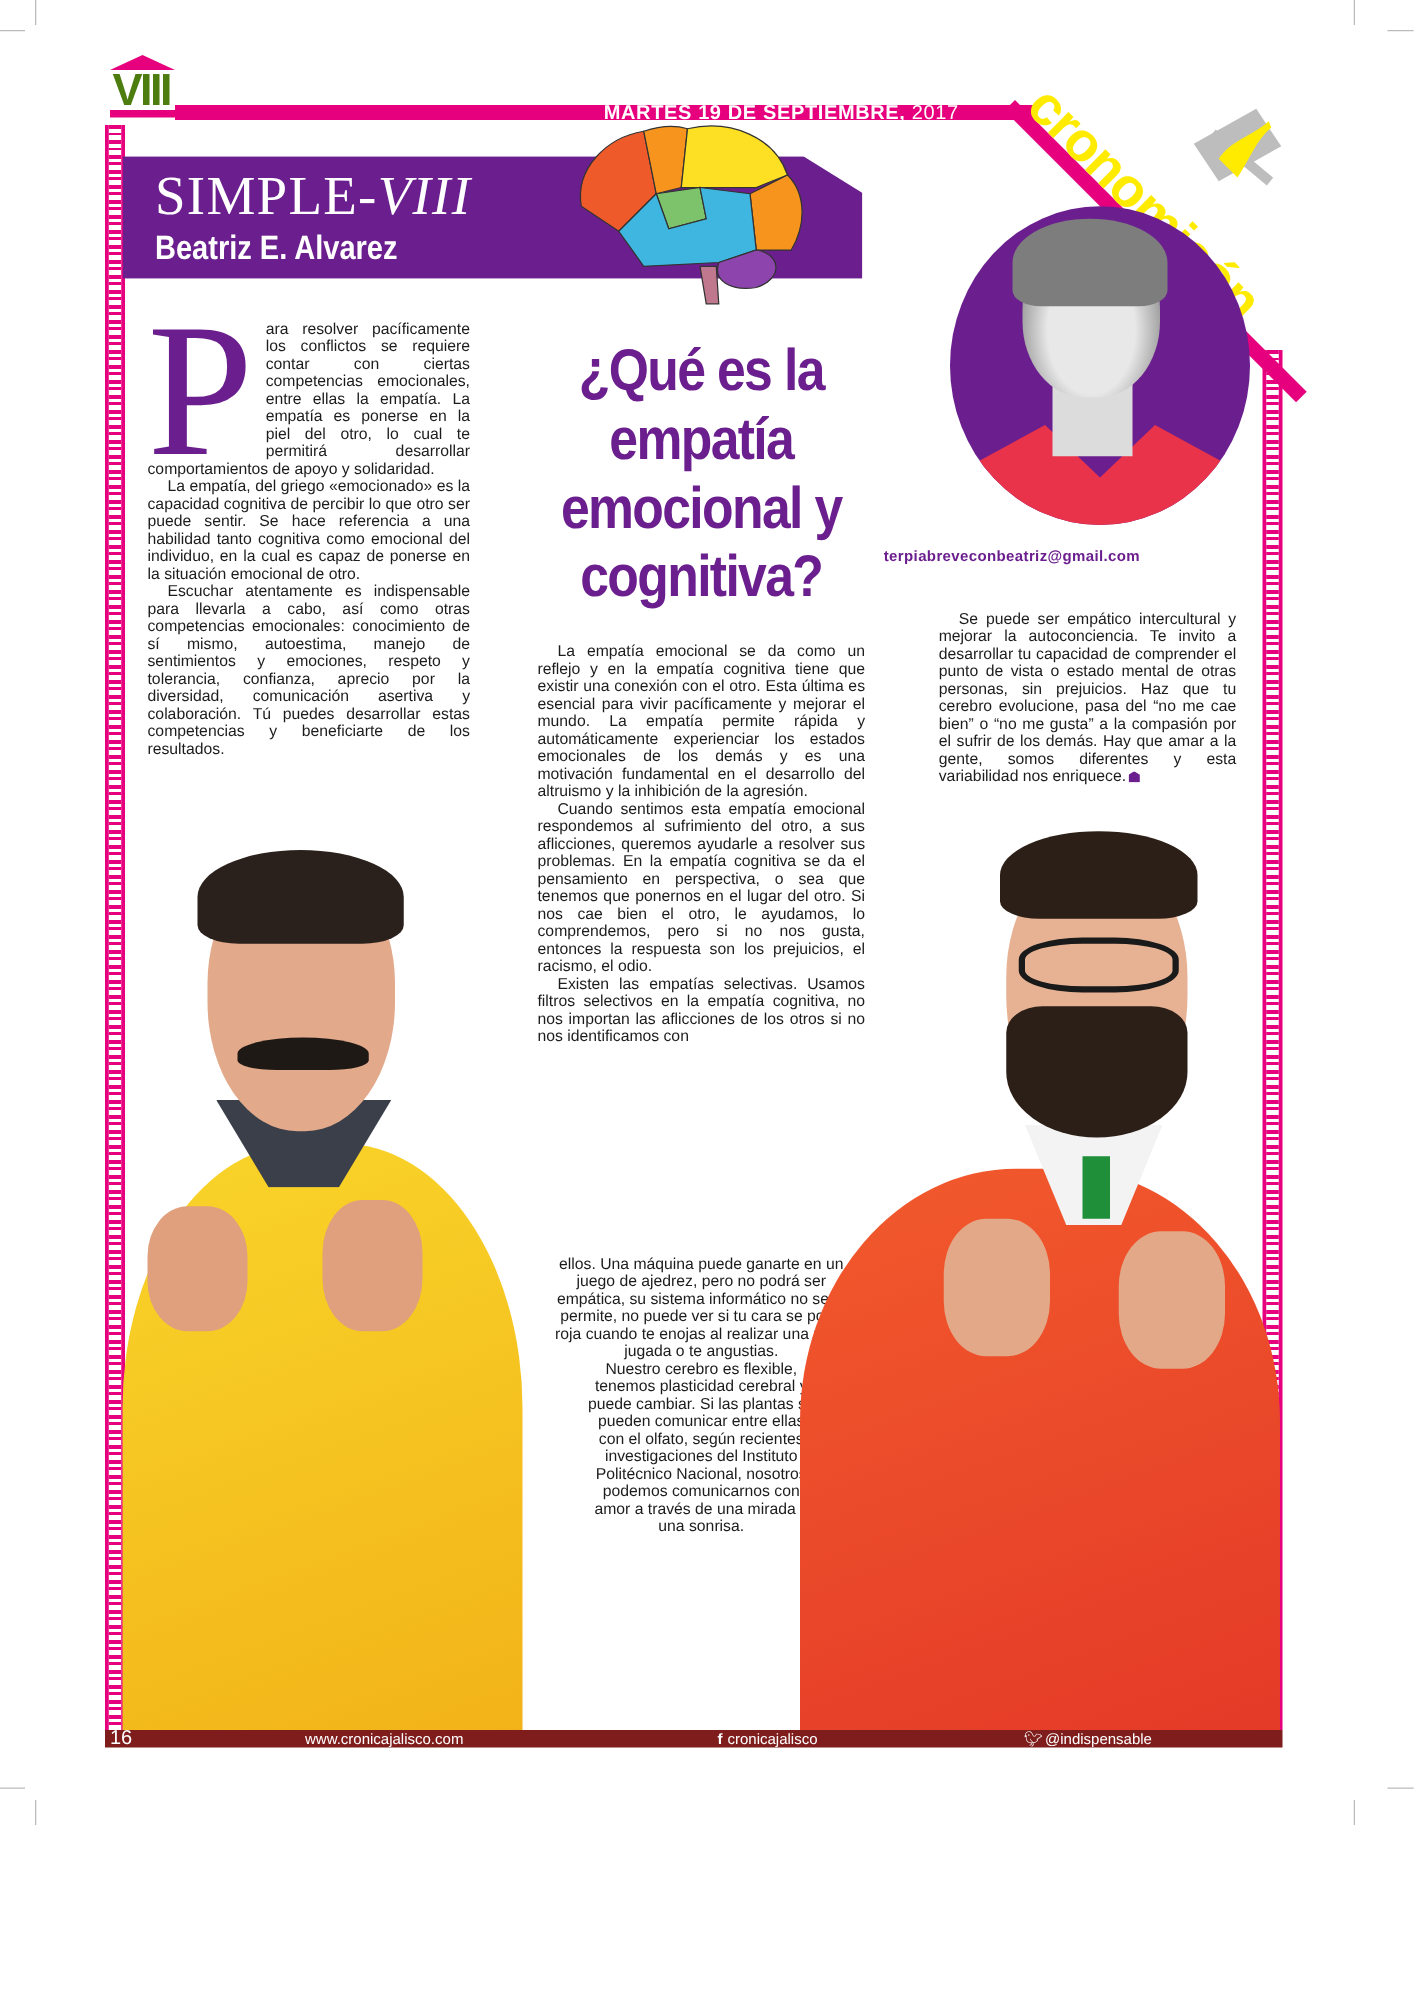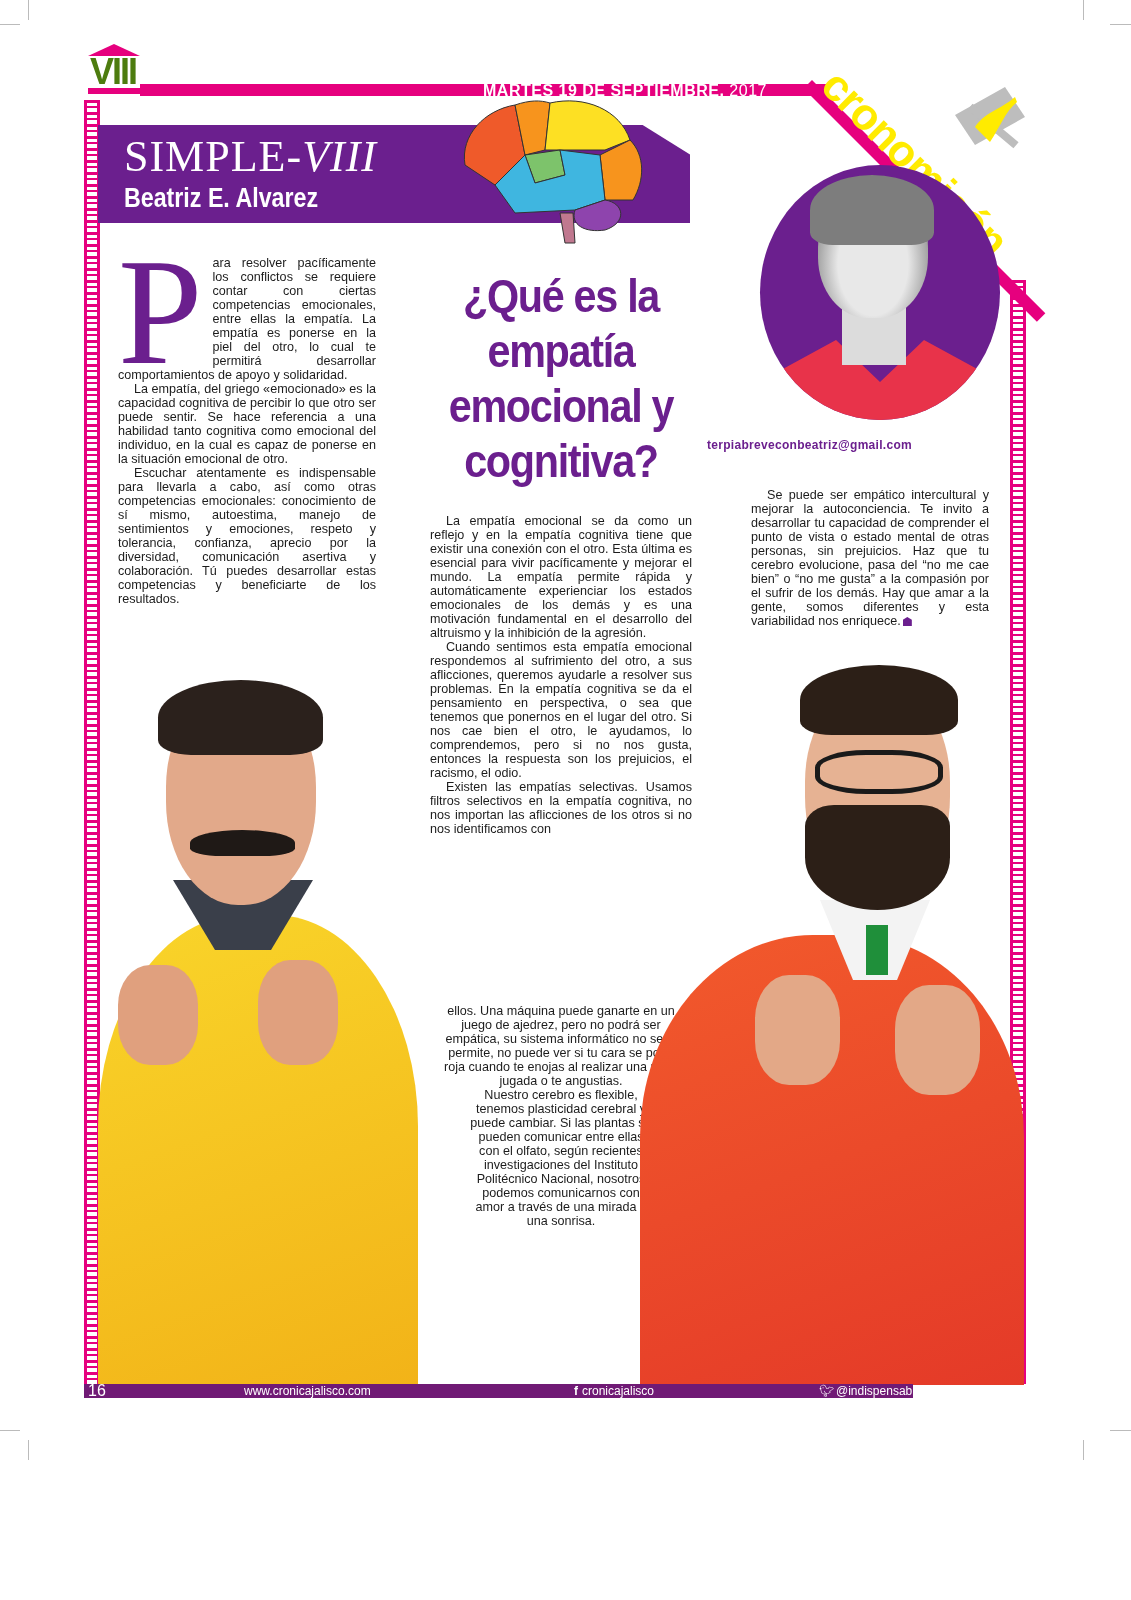--- a/index.html
+++ b/index.html
@@ -79,21 +79,21 @@
     .end-mark { display: inline-block; width: 9px; height: 9px; background: #6b1f8e; vertical-align: -1px; margin-left: 2px;
       clip-path: polygon(50% 0, 100% 30%, 100% 100%, 0 100%, 0 30%); }
 
     
     .person { position: absolute; }
     .person-left { left: 98px; top: 665px; width: 330px; height: 720px; }
     .person-right { left: 640px; top: 655px; width: 384px; height: 730px; }
     .shape { position: absolute; }
 
     
-    .footer-bar { position: absolute; left: 84px; top: 1384px; width: 829px; height: 14px; background: #701a75;
+    .footer-bar { position: absolute; left: 84px; top: 1384px; width: 942px; height: 14px; background: #7f1d1d;
       font-size: 12px; color: #fff; line-height: 14px; }
     .footer-bar span { position: absolute; top: 0; }
     .footer-page { left: 4px; font-size: 16px; font-family: "Liberation Sans", sans-serif; }
   </style>
 </head>
 <body>
 
 <div class="crop-mark" style="left:0;top:24px;width:20px;height:1px"></div>
 <div class="crop-mark" style="left:28px;top:0;width:1px;height:20px"></div>
 <div class="crop-mark" style="left:1110px;top:24px;width:21px;height:1px"></div>

